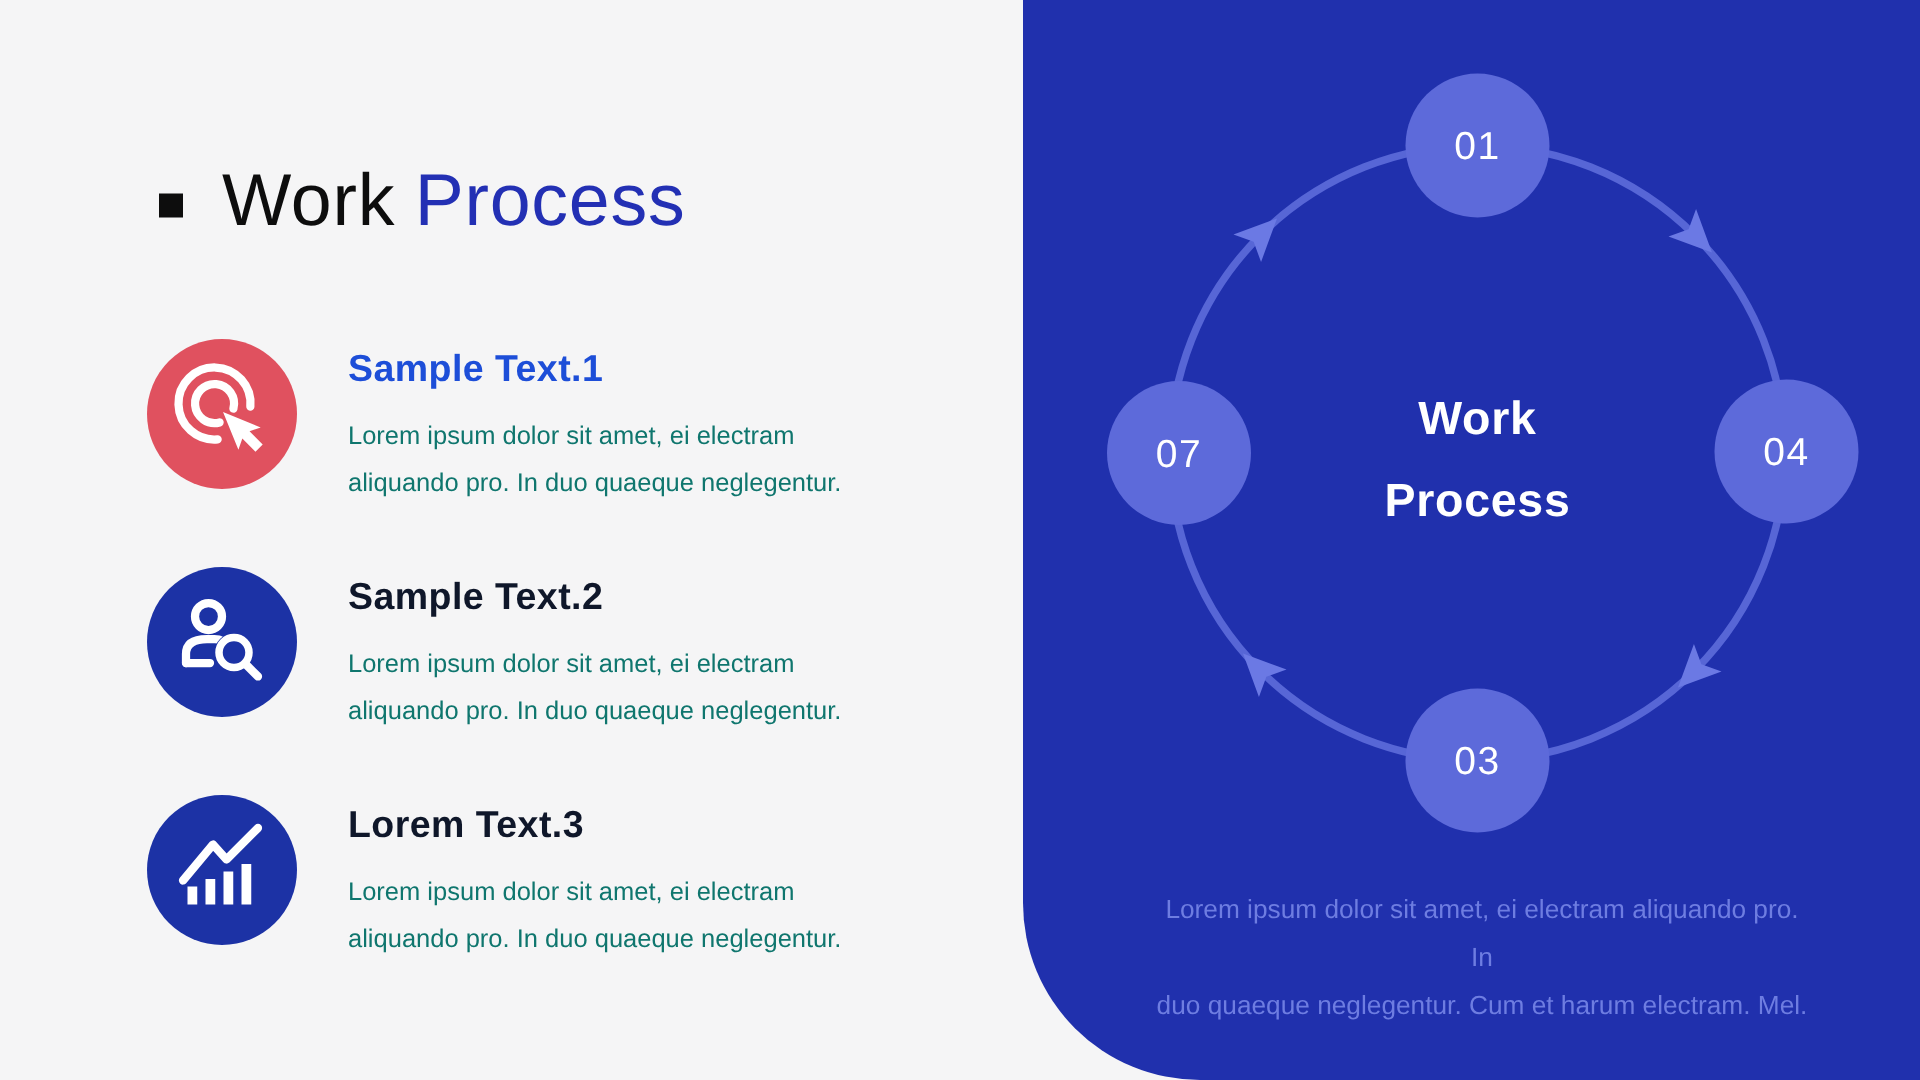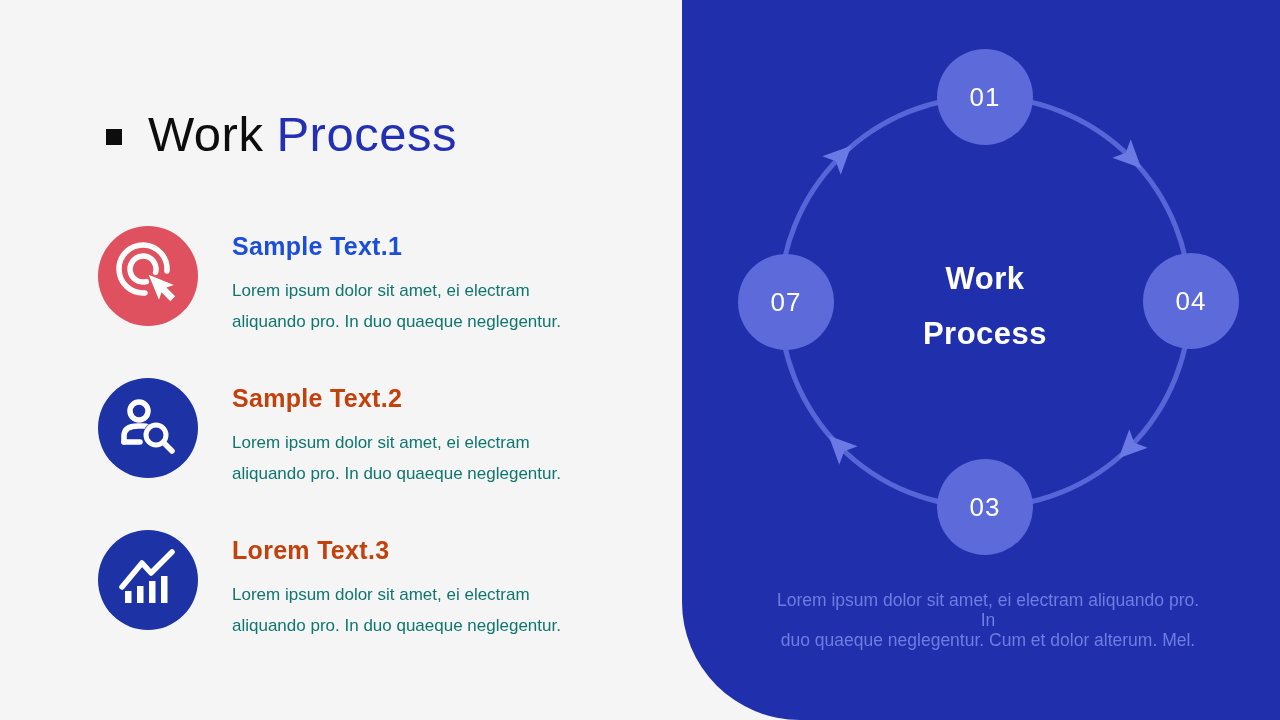--- a/index.html
+++ b/index.html
@@ -32,21 +32,21 @@
     position: absolute; left: 0; top: 0;
     width: 100px; height: 100px; border-radius: 50%;
     display: flex; align-items: center; justify-content: center;
   }
   .icon-circle.red  { background: #e0515f; }
   .icon-circle.blue { background: #1c32a5; }
   .icon-circle svg { width: 100px; height: 100px; display: block; }
   .item-text { position: absolute; left: 134px; top: 0; width: 340px; }
   .item-heading { font-size: 25px; font-weight: 700; padding-top: 6px; letter-spacing: 0.3px; }
   .item-heading.red  { color: #1d4ed8; }
-  .item-heading.blue { color: #c2410c; }
+  .item-heading.blue { color: #0f172a; }
   .item-body { margin-top: 14px; font-size: 17px; line-height: 31px; color: #0f766e; }
 
   
   .side-panel {
     position: absolute; left: 682px; top: 0;
     width: 598px; height: 720px;
     background: #2030ad;
     border-bottom-left-radius: 118px;
   }
   .ring-svg { position: absolute; left: 0; top: 0; width: 1280px; height: 720px; pointer-events: none; }
@@ -63,21 +63,21 @@
   .node-left   { left: 738px;  top: 254px; }
 
   .diagram-center {
     position: absolute; left: 885px; top: 251px; width: 200px;
     text-align: center; color: #ffffff;
     font-size: 31px; font-weight: 600; line-height: 55px; letter-spacing: 0.5px;
   }
   .diagram-caption {
     position: absolute; left: 770px; top: 590px; width: 436px;
     text-align: center; color: #6e7de1;
-    font-size: 17.5px; line-height: 20px;
+    font-size: 17.5px; line-height: 32px;
   }
 </style>
 </head>
 <body>
 
 <div class="slide">
 
   <div class="side-panel"></div>
 
   <svg class="ring-svg" viewBox="0 0 1280 720" aria-hidden="true">
@@ -103,21 +103,21 @@
     <span>07</span>
   </div>
 
   <div class="diagram-center">
     <div>Work</div>
     <div>Process</div>
   </div>
 
   <div class="diagram-caption">
     <div>Lorem ipsum dolor sit amet, ei electram aliquando pro. In</div>
-    <div>duo quaeque neglegentur. Cum et dolor alterum. Mel.</div>
+    <div>duo quaeque neglegentur. Cum et harum electram. Mel.</div>
   </div>
 
   <div class="title-row">
     <span class="title-bullet"></span>
     <span class="slide-title">
       <span class="t-black">Work</span><span class="t-accent">Process</span>
     </span>
   </div>
 
   <div class="item item-1">

